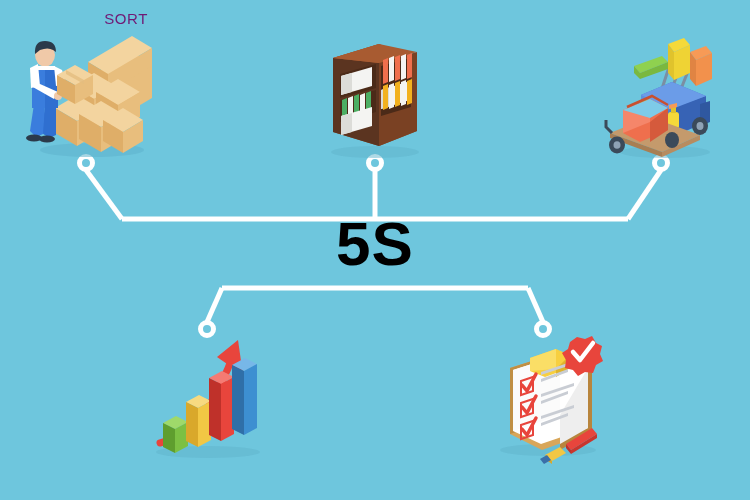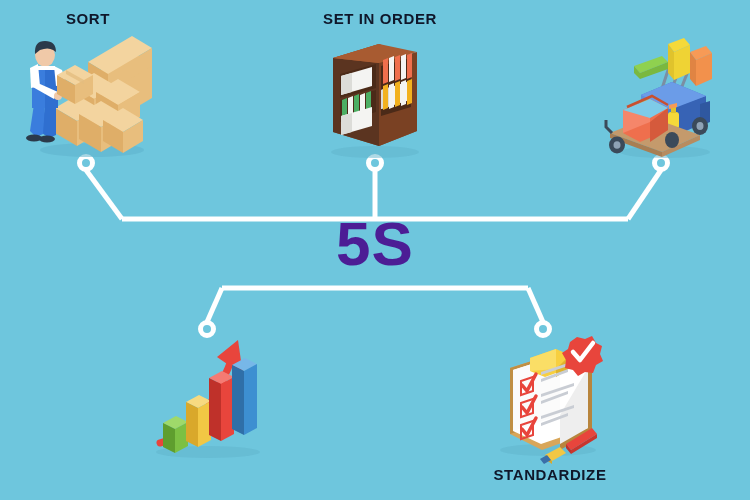--- a/index.html
+++ b/index.html
@@ -10,41 +10,41 @@
   #canvas {
     position: relative;
     width: 750px;
     height: 500px;
     background: #6ec6dd;
     overflow: hidden;
     font-family: "Liberation Sans", sans-serif;
   }
   .label {
     position: absolute;
-    color: #0f172a;
-    font-weight: bold;
+    color: #701a75;
+    font-weight: normal;
     font-size: 15px;
     letter-spacing: 0.6px;
-    text-align: center;
+    text-align: right;
     white-space: nowrap;
     user-select: none;
   }
   .label-sort      { left: 28px;  top: 10px;  width: 120px; }
   .label-setorder  { left: 305px; top: 10px;  width: 150px; }
   .label-shine     { left: 600px; top: 10px;  width: 120px; }
   .label-sustain   { left: 145px; top: 466px; width: 140px; }
   .label-standard  { left: 465px; top: 466px; width: 170px; }
 
   .center-title {
     position: absolute;
     left: 0;
     top: 213px;
     width: 750px;
     text-align: center;
-    color: #4c1d95;
+    color: #000000;
     font-size: 62px;
     font-weight: bold;
     letter-spacing: 1px;
     line-height: 62px;
     user-select: none;
   }
 
   svg.layer {
     position: absolute;
     left: 0;
@@ -377,18 +377,16 @@
 
         <polygon points="545,455 560,447 566,453 552,461" fill="#f2c744"></polygon>
         <polygon points="545,455 552,461 552,464 545,459" fill="#d9a82b"></polygon>
 
         <polygon points="540,459 547,455 551,460 544,464" fill="#3b6fa8"></polygon>
       </g>
     </g>
   </svg>
 
   <div class="label label-sort">SORT</div>
-  <div class="label label-setorder">SET IN ORDER</div>
-  <div class="label label-standard">STANDARDIZE</div>
 
   <div class="center-title">5S</div>
 
 </div>
 
 </body></html>

